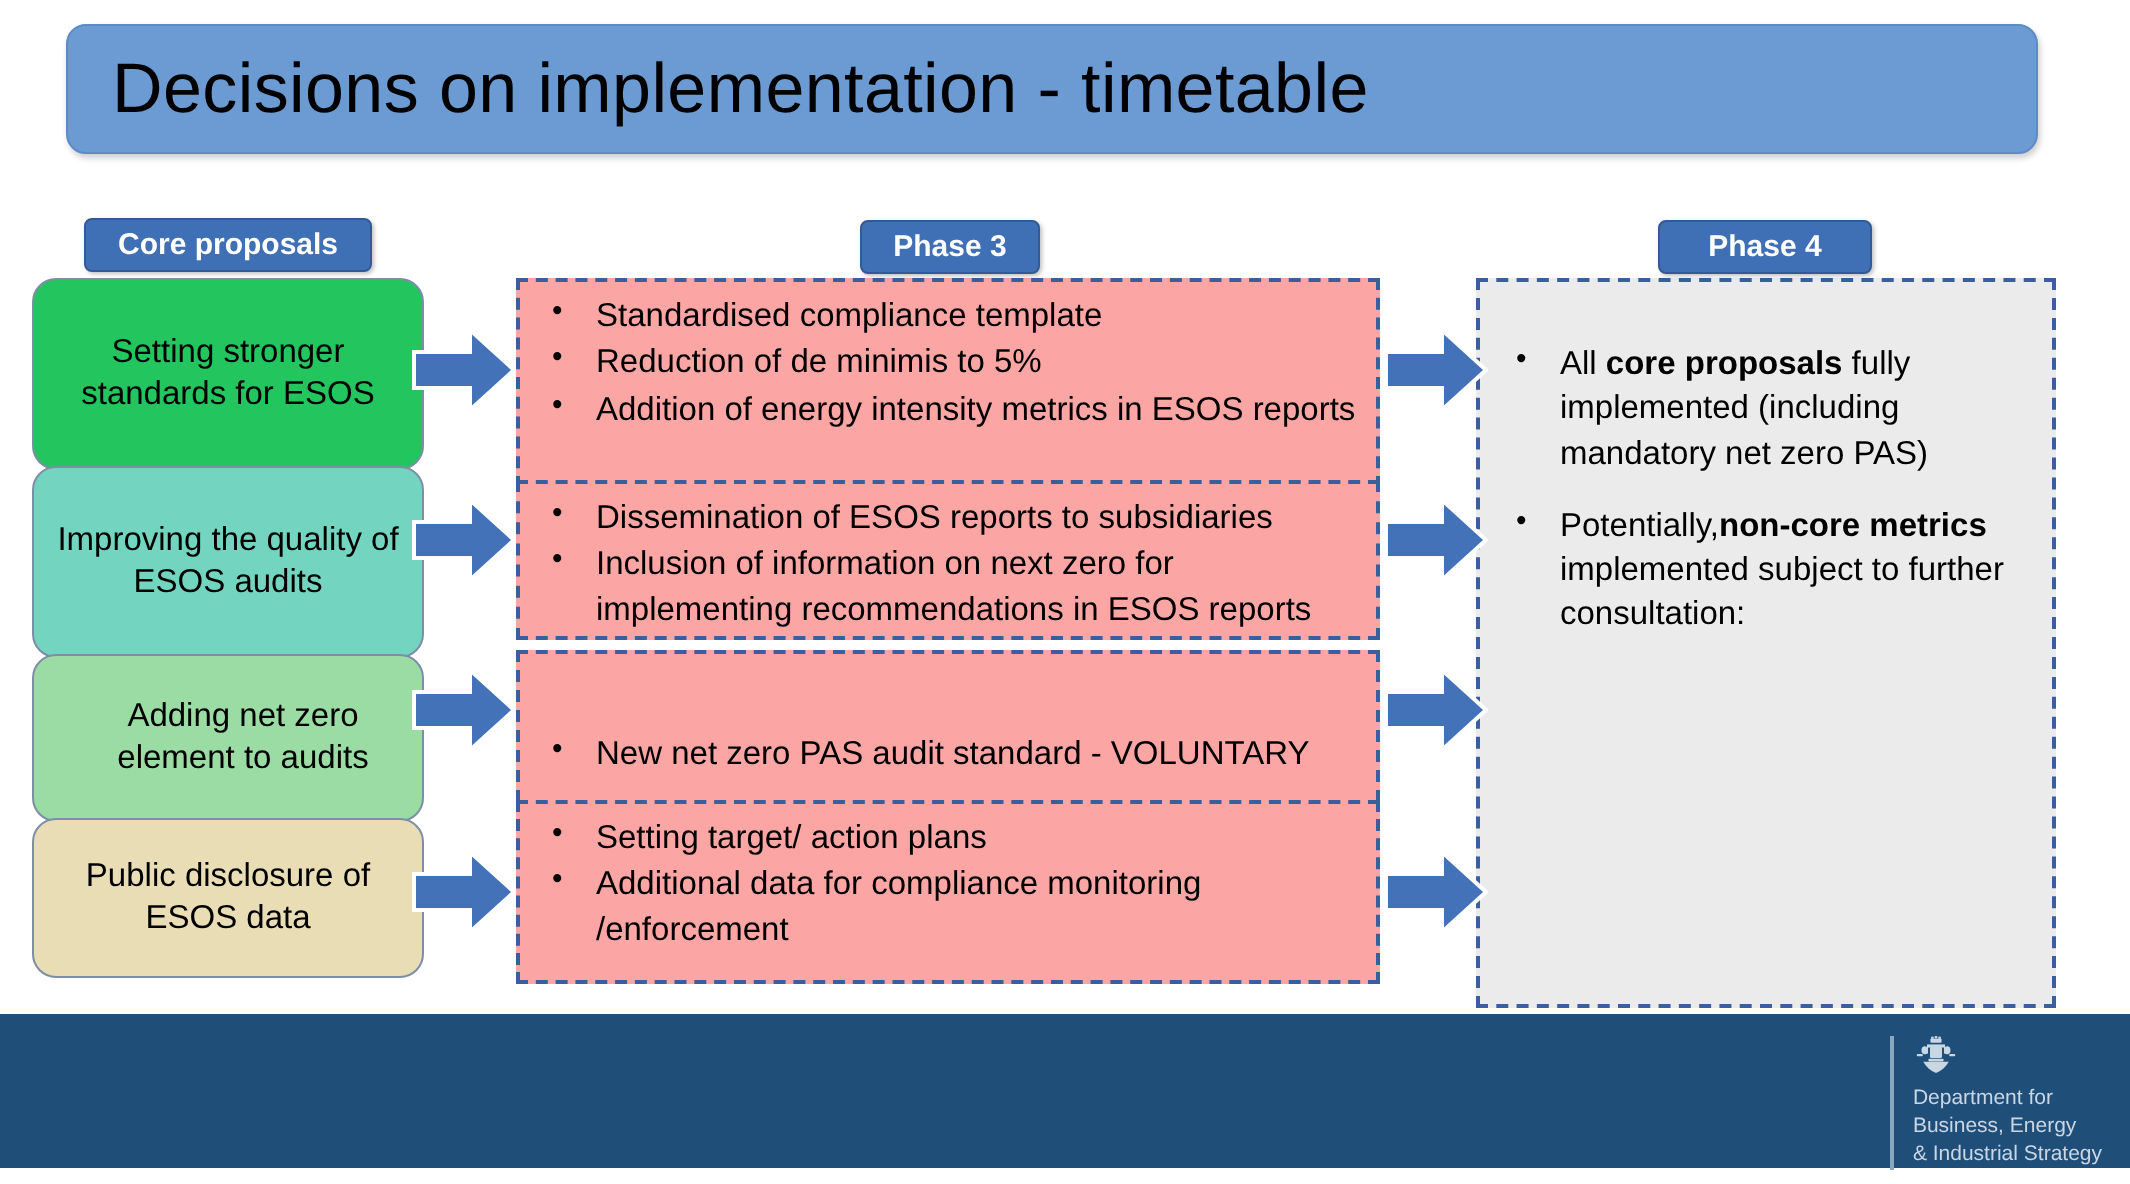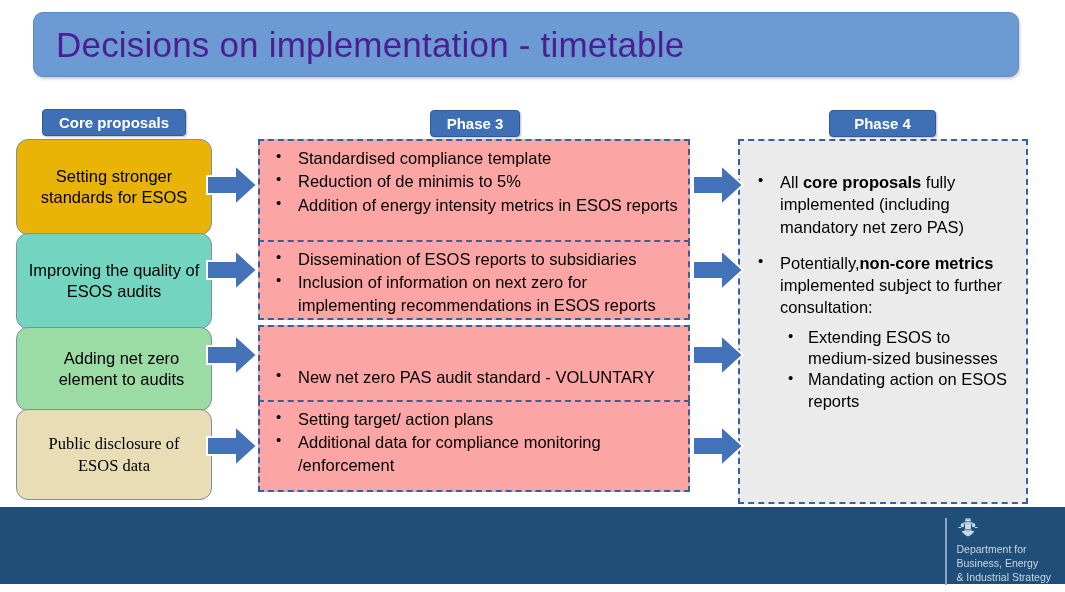--- a/index.html
+++ b/index.html
@@ -25,21 +25,21 @@
     height: 65px;
     background: #6b9bd2;
     border: 1px solid #5c8cc4;
     border-radius: 10px;
     box-sizing: border-box;
     display: flex;
     align-items: center;
     box-shadow: 1px 2px 3px rgba(0,0,0,0.20);
   }
   #title-text {
-    color: #4c1d95;
+    color: #000000;
     font-size: 35px;
     letter-spacing: 0.2px;
     padding-left: 22px;
     white-space: nowrap;
   }
 
   
   .pill {
     position: absolute;
     height: 27px;
@@ -73,21 +73,21 @@
     justify-content: center;
     text-align: center;
     font-size: 16.5px;
     line-height: 1.28;
     padding: 4px 10px;
     z-index: 3;
   }
   #core-box-0 { top: 139px; height: 96px;  background: #4e8ac4; }
   #core-box-1 { top: 233px; height: 96px;  background: #73d5c0; }
   #core-box-2 { top: 327px; height: 84px;  background: #9bdba4; }
-  #core-box-3 { top: 409px; height: 91px;  background: #e8ddb5; font-family: Liberation Serif, serif; }
+  #core-box-3 { top: 409px; height: 80px;  background: #e8ddb5; }
 
   
   .arrow {
     position: absolute;
     width: 52px;
     height: 44px;
     z-index: 5;
   }
   .arrow svg { display: block; width: 100%; height: 100%; }
   .a-col1 { left: 206px; }
@@ -212,21 +212,21 @@
 <body>
 
 <div id="title-banner" style="background: rgb(107, 155, 210);">
   <div id="title-text">Decisions on implementation  - timetable</div>
 </div>
 
 <div class="pill" id="pill-core">Core proposals</div>
 <div class="pill" id="pill-phase3">Phase 3</div>
 <div class="pill" id="pill-phase4">Phase 4</div>
 
-<div class="core-box" id="core-box-0" style="background: #eab308;">
+<div class="core-box" id="core-box-0" style="background: #22c55e;">
   <span>Setting stronger standards for ESOS</span>
 </div>
 <div class="core-box" id="core-box-1" style="background: rgb(115, 213, 192);">
   <span>Improving the quality of ESOS audits</span>
 </div>
 <div class="core-box" id="core-box-2" style="background: rgb(155, 219, 164); padding-left: 25px;">
   <span>Adding net zero element to audits</span>
 </div>
 <div class="core-box" id="core-box-3" style="background: rgb(232, 221, 181);">
   <span>Public disclosure of ESOS data</span>
@@ -302,26 +302,20 @@
     <li>Setting target/ action plans</li>
     <li>Additional data for compliance monitoring /enforcement</li>
   </ul>
 </div>
 
 <div id="p4-box">
   <ul class="bl">
     <li><span>All </span><b>core proposals</b><span> fully implemented (including mandatory net zero PAS)</span></li>
     <li><span>Potentially,</span><b>non-core metrics</b><span> implemented subject to further consultation:</span></li>
   </ul>
-  <div id="p4-sublist-wrap">
-    <ul class="sub-bl">
-      <li>Extending ESOS to medium-sized businesses</li>
-      <li>Mandating action on ESOS reports</li>
-    </ul>
-  </div>
 </div>
 
 <div id="footer" style="background: rgb(31, 78, 121); padding-left: 11px;">
   <div id="footer-logo">
     <div id="footer-logo-inner">
       <svg id="crest" viewBox="0 0 24 20">
         <g fill="#c9d6e4">
           <rect x="9.2" y="1.2" width="5.6" height="2.2" rx="0.6"></rect>
           <circle cx="10.2" cy="0.9" r="0.7"></circle>
           <circle cx="12" cy="0.5" r="0.7"></circle>

